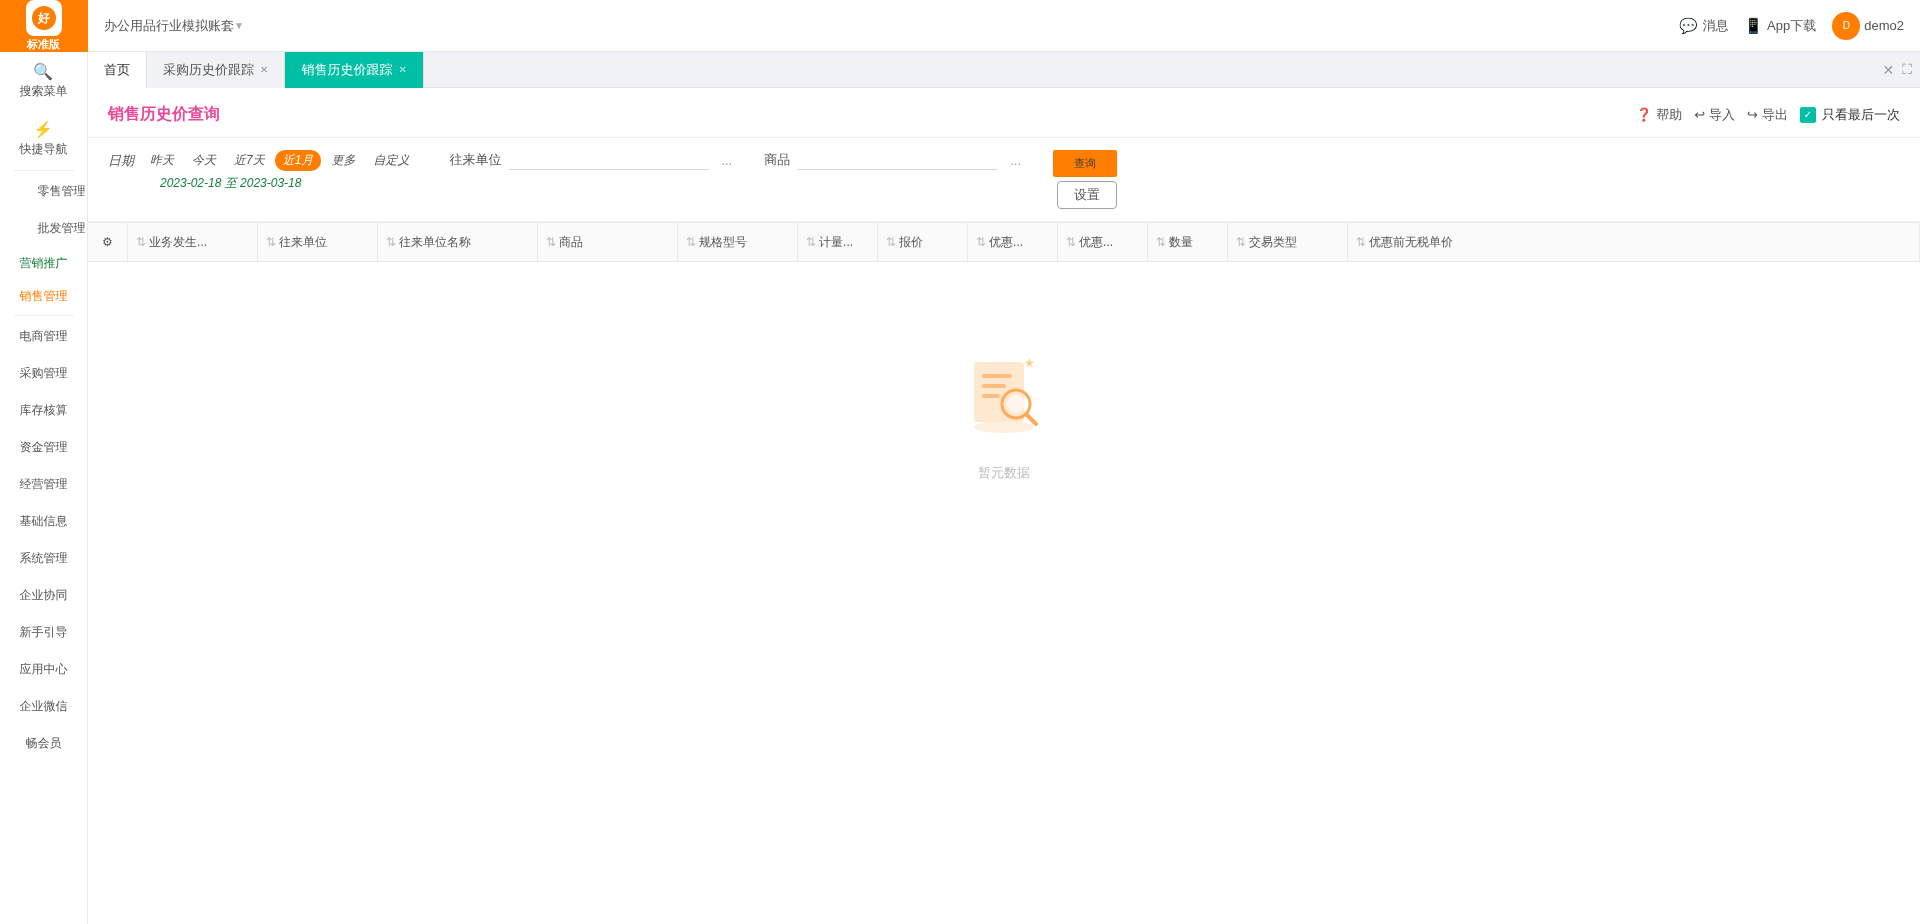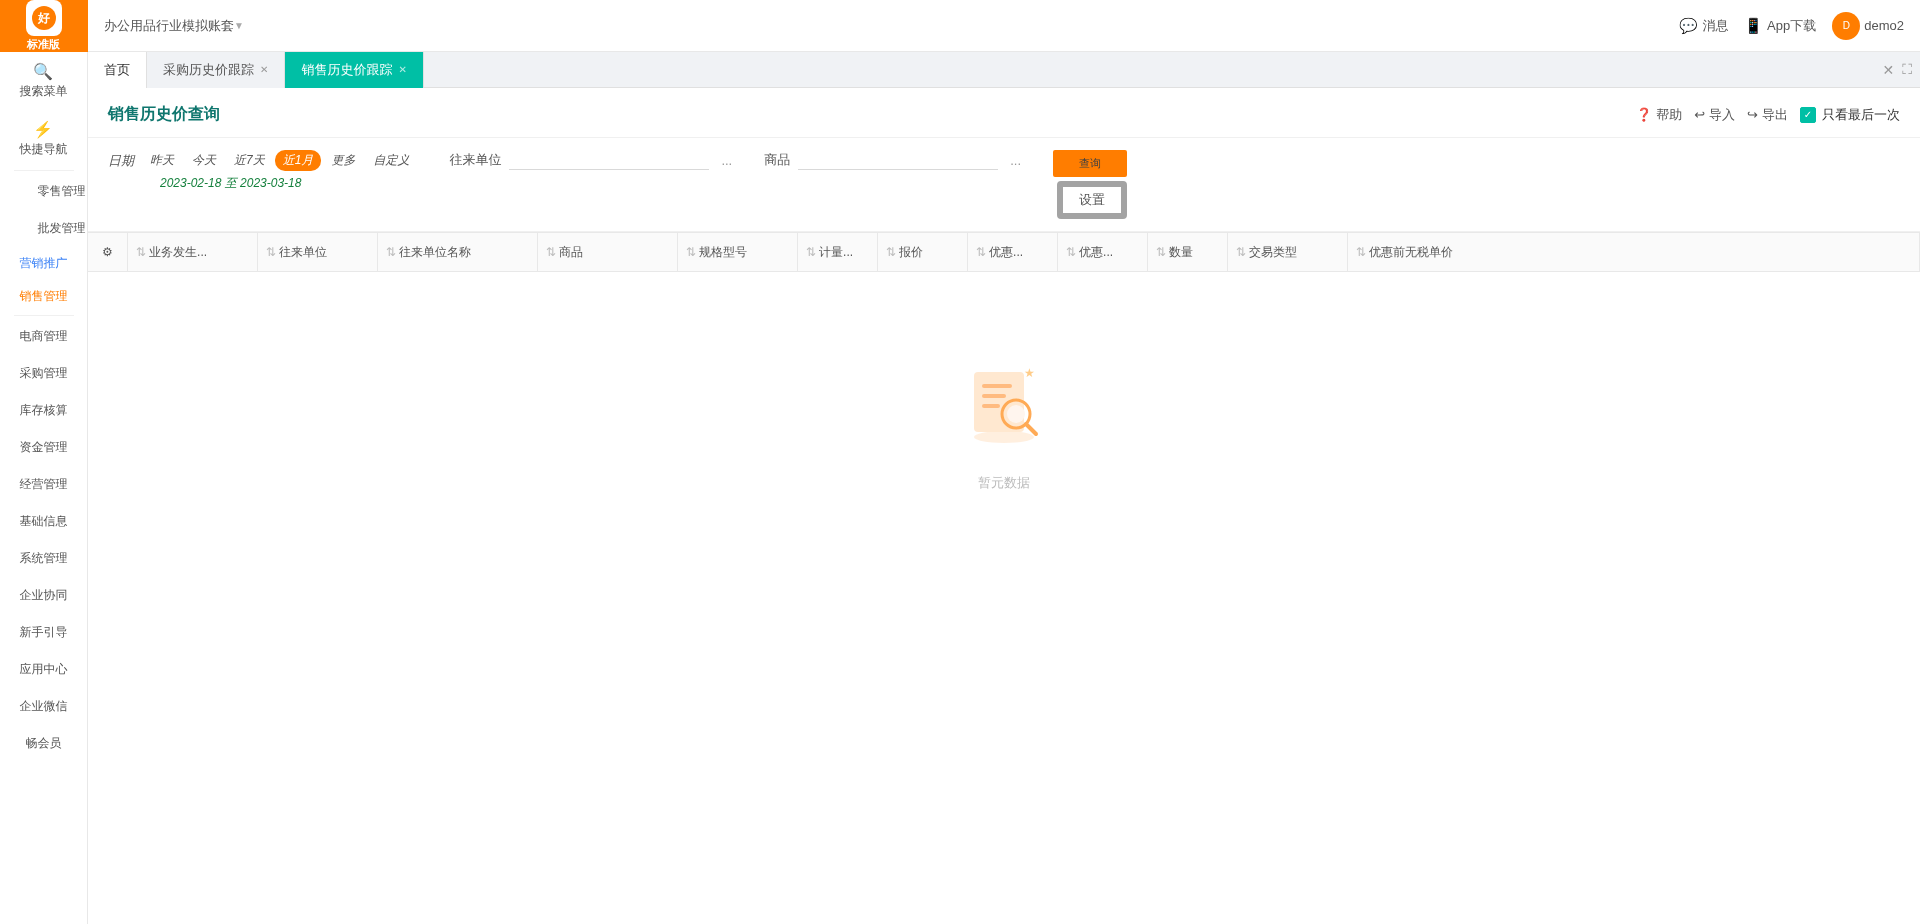--- a/index.html
+++ b/index.html
@@ -5,21 +5,21 @@
     * { margin: 0; padding: 0; box-sizing: border-box; }
     body { font-family: 'Microsoft YaHei', Arial, sans-serif; font-size: 13px; background: #f5f5f5; color: #333; width: 1920px; height: 924px; overflow: hidden; display: flex; }
 
     
     .sidebar { width: 88px; background: #fff; border-right: 1px solid #e8e8e8; display: flex; flex-direction: column; align-items: center; padding-top: 0; height: 924px; }
     .sidebar-logo { width: 88px; height: 52px; background: #ff7d00; display: flex; align-items: center; justify-content: center; flex-direction: column; }
     .sidebar-logo-text { color: #fff; font-size: 11px; font-weight: bold; line-height: 1.2; text-align: center; }
     .sidebar-item { width: 88px; padding: 10px 5px; text-align: center; cursor: pointer; color: #555; font-size: 12px; }
     .sidebar-item.has-sub { display: flex; align-items: center; justify-content: center; gap: 3px; margin-left: 48px; }
     .sidebar-divider { width: 60px; height: 1px; background: #f0f0f0; margin: 2px auto; }
-    .sidebar-sub-item { padding: 8px 10px; font-size: 12px; color: #3b82f6; text-align: center; cursor: pointer; }
+    .sidebar-sub-item { padding: 8px 10px; font-size: 12px; color: #15803d; text-align: center; cursor: pointer; }
 
     
     .main { flex: 1; display: flex; flex-direction: column; height: 924px; overflow: hidden; }
 
     
     .topbar { height: 52px; background: #fff; border-bottom: 1px solid #e8e8e8; display: flex; align-items: center; justify-content: space-between; padding: 0 16px; }
     .topbar-left { display: flex; align-items: center; gap: 8px; color: #555; font-size: 13px; }
     .topbar-dropdown { display: flex; align-items: center; cursor: pointer; }
     .topbar-right { display: flex; align-items: center; gap: 16px; color: #555; font-size: 13px; }
     .topbar-right-item { display: flex; align-items: center; gap: 4px; cursor: pointer; }
@@ -29,31 +29,31 @@
     .tabbar { height: 36px; background: #f0f2f5; display: flex; align-items: center; border-bottom: 1px solid #e0e0e0; }
     .tab { height: 36px; padding: 0 16px; display: flex; align-items: center; gap: 6px; cursor: pointer; font-size: 13px; color: #555; border-right: 1px solid #e0e0e0; background: #f0f2f5; white-space: nowrap; }
     .tab-home { background: #fff; color: #333; }
     .tab-close { font-size: 10px; color: #999; cursor: pointer; }
     .tabbar-actions { margin-left: auto; display: flex; align-items: center; gap: 8px; padding-right: 8px; }
     .tabbar-action-btn { font-size: 14px; color: #999; cursor: pointer; }
 
     
     .content { flex: 1; background: #fff; overflow: auto; padding: 0; }
     .page-header { padding: 16px 20px 12px; border-bottom: 1px solid #f0f0f0; display: flex; align-items: center; justify-content: space-between; }
-    .page-title { font-size: 16px; font-weight: bold; color: #0f766e; }
+    .page-title { font-size: 16px; font-weight: bold; color: #ec4899; }
     .page-actions { display: flex; align-items: center; gap: 12px; }
     .page-action-item { display: flex; align-items: center; gap: 4px; color: #555; font-size: 13px; cursor: pointer; }
     .date-option { padding: 2px 8px; font-size: 12px; cursor: pointer; color: #555; border-radius: 3px; }
     .date-option.active { background: #ff7d00; color: #fff; border-radius: 10px; }
     .filter-input { border: none; border-bottom: 1px solid #d9d9d9; padding: 2px 6px; font-size: 13px; width: 200px; outline: none; color: #333; }
     .filter-dots { color: #999; margin-left: 4px; cursor: pointer; }
 
     
     .btn-query { background: #ff7d00; color: #404040; border: none; padding: 6px 20px; border-radius: 2px; cursor: pointer; font-size: 11px; }
-    .btn-settings { background: #fff; color: #555; border: 6px solid #a3a3a3; padding: 4px 16px; border-radius: 4px; cursor: pointer; font-size: 13px; margin-left: 4px; }
+    .btn-settings { background: #fff; color: #555; border: 1px solid #a3a3a3; padding: 4px 16px; border-radius: 4px; cursor: pointer; font-size: 13px; margin-left: 4px; }
     .table-header-row { display: flex; align-items: center; background: #fafafa; border-bottom: 1px solid #e8e8e8; border-top: 1px solid #e8e8e8; height: 40px; }
     .th { padding: 0 8px; font-size: 12px; color: #555; display: flex; align-items: center; gap: 3px; border-right: 1px solid #e8e8e8; height: 100%; cursor: pointer; white-space: nowrap; }
     .th-settings { width: 40px; justify-content: center; }
     .th-business-date { width: 130px; }
     .th-partner-code { width: 120px; }
     .th-partner-name { width: 160px; }
     .th-product { width: 140px; }
     .th-spec { width: 120px; }
     .th-unit { width: 80px; }
     .th-price { width: 90px; }

